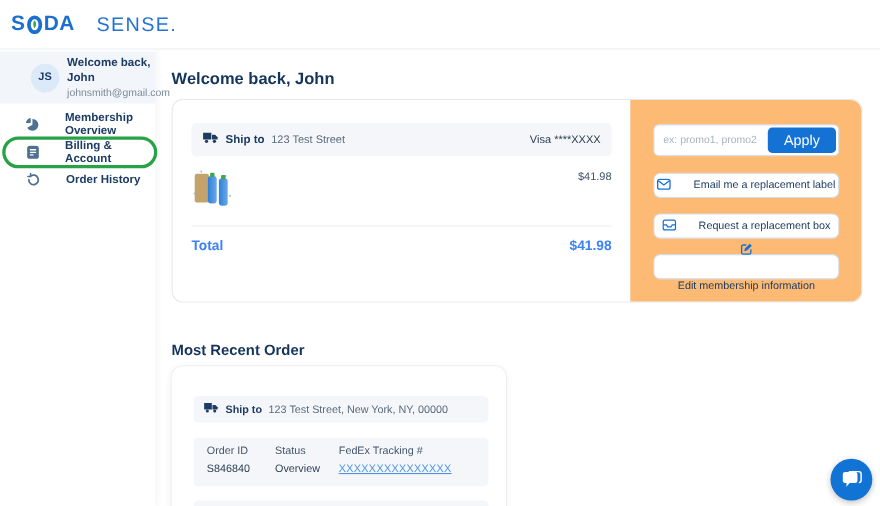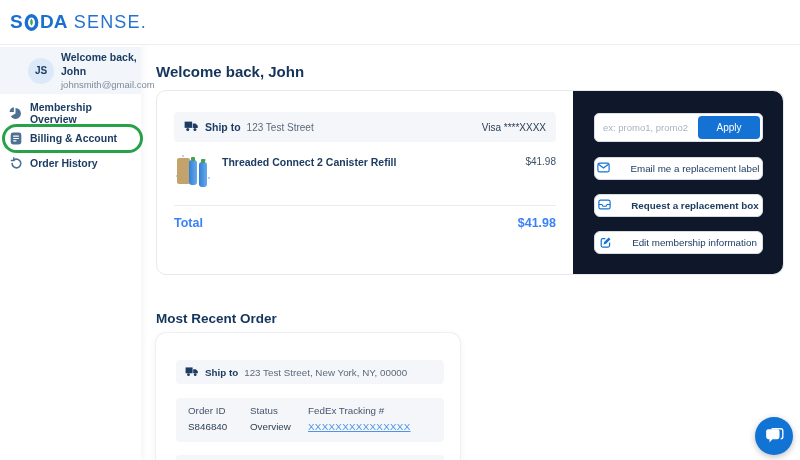--- a/index.html
+++ b/index.html
@@ -6,35 +6,35 @@
   html,body { width:800px; height:460px; }
   body { font-family:"Liberation Sans", sans-serif; background:#fff; }
   .screen { position:relative; width:800px; height:460px; overflow:hidden; background:#fff; }
 
   
   .topbar { position:absolute; top:0; left:0; right:0; height:45px; background:#fff;
             border-bottom:1px solid #ECEEF1; display:flex; align-items:center;
             justify-content:space-between; padding:0 12px 0 10px; z-index:6; }
   .logo { display:flex; align-items:center; color:#1B6FD0; font-size:19px; font-weight:800; letter-spacing:.2px; }
   .logo .o-icon { margin:0 1px; display:inline-flex; }
-  .logo .light { font-weight:400; letter-spacing:1.2px; margin-left:6px; color:#2473CE; font-size:18px; }
+  .logo .light { font-weight:400; letter-spacing:1.2px; margin-left:20px; color:#2473CE; font-size:18px; }
   .logout { background:#E8F1FC; color:#1D3C63; border:none; border-radius:4px;
             font-size:10.5px; padding:6px 14px; cursor:pointer; font-family:inherit; }
 
   
   .sidebar { position:absolute; top:45px; left:0; width:141px; bottom:0; background:#fff;
              box-shadow:2px 0 6px rgba(20,40,80,.05); z-index:5; }
   .user { position:absolute; top:2px; left:0; right:0; height:47px; background:#F2F5F9;
           display:flex; align-items:center; gap:7px; padding:0 8px; }
   .avatar { width:26px; height:26px; min-width:26px; border-radius:50%; background:#DCE9F9;
             color:#1D3C63; font-size:10px; font-weight:bold; display:flex; align-items:center; justify-content:center;margin-left:20px; }
   .user-name { font-size:10.5px; font-weight:bold; color:#1D3C63; line-height:1.25; }
   .user-email { font-size:9.5px; color:#7E8B99; margin-top:1px; }
   .nav-item { position:absolute; left:0; width:100%; height:22px; display:flex; align-items:center;
-              gap:7px; padding-left:9px; font-size:10.5px; font-weight:bold; color:#1D3C63; cursor:pointer; }
+              gap:23px; padding-left:23px; font-size:10.5px; font-weight:bold; color:#1D3C63; cursor:pointer; }
   .nav-item .ic { display:inline-flex; width:14px; justify-content:center; }
   .green-ring { position:absolute; top:79px; left:2px; width:141px; height:29px;
                 border:3px solid #27A249; border-radius:15px; pointer-events:none; }
 
   
   .main { position:absolute; left:156px; top:45px; right:0; bottom:0; background:#fff; }
   .page-title { position:absolute; top:18px; left:0; font-size:15px; font-weight:bold; color:#15345B; }
 
   .summary-card { position:absolute; top:45px; left:0; width:628px; height:185px;
                   border:1px solid #E6E9ED; border-radius:10px; background:#fff; }
@@ -53,33 +53,33 @@
   .thumb .c1 { left:15px; top:9px; }
   .thumb .c2 { left:25px; top:11px; }
   .thumb .dot { position:absolute; width:2px; height:2px; border-radius:50%; background:#9CC4F0;
                 box-shadow:4px -6px 0 #9CC4F0, 26px -2px 0 #9CC4F0, 30px 16px 0 #9CC4F0, -2px 14px 0 #9CC4F0; left:4px; top:10px; }
   .pname { margin-left:10px; font-size:10.5px; font-weight:bold; color:#1D3C63; padding-top:5px; }
   .pprice { margin-left:auto; font-size:10px; color:#3E5168; padding-top:5px; }
   .divider { position:absolute; top:114px; left:17px; right:17px; height:1px; background:#E8EBEF; }
   .total-row { position:absolute; top:125px; left:17px; right:17px; display:flex;
                justify-content:space-between; font-size:12.5px; font-weight:bold; color:#3b82f6; }
 
-  .summary-right { position:absolute; left:416px; top:0; right:0; bottom:0; background:#0f172a;
+  .summary-right { position:absolute; left:416px; top:0; right:0; bottom:0; background:#fdba74;
                    border-radius:0 10px 10px 0; }
   .promo-box { position:absolute; top:22px; left:21px; width:169px; height:29px; background:#fff;
                border:1px solid #D9DEE4; border-radius:5px; display:flex; align-items:center; padding:2px; }
   .promo-box input { flex:1; min-width:0; border:none; outline:none; background:transparent;
                      font-size:9.5px; color:#333; padding:0 6px; font-family:inherit; }
   .promo-box input::placeholder { color:#A9B3BF; }
   .apply { width:62px; height:23px; min-width:62px; background:#1472D4; color:#fff; border:none;
-           border-radius:4px; font-size:10px; cursor:pointer; font-family:inherit; }
+           border-radius:4px; font-size:13px; cursor:pointer; font-family:inherit; }
   .action-btn { position:absolute; left:21px; width:169px; height:23px; background:#fff;
                 border:1px solid #D7DCE2; border-radius:6px; display:flex; align-items:center;
                 justify-content:center; gap:20px; font-size:9.8px; color:#1D3C63; cursor:pointer; font-family:inherit; }
-  .ab1 { top:66px; } .ab2 { top:103px;font-weight:bold; } .ab3 { top:140px; }
+  .ab1 { top:66px; } .ab2 { top:103px; } .ab3 { top:140px;flex-direction:column; }
 
   .recent-title { position:absolute; top:266px; left:0; font-size:13.5px; font-weight:bold; color:#15345B; }
   .recent-card { position:absolute; top:288px; left:0; width:304px; height:210px; background:#fff;
                  border-radius:10px; box-shadow:0 0 0 1px #EDEFF2, 0 2px 8px rgba(20,40,80,.06); }
   .ship-bar2 { position:absolute; top:27px; left:20px; right:16px; height:24px; background:#F4F6F9;
                border-radius:4px; display:flex; align-items:center; gap:6px; padding:0 9px; }
   .ship-bar2 .ship-label, .ship-bar2 .ship-addr { font-size:9.8px; }
   .order-table { position:absolute; top:65px; left:20px; right:16px; height:44px; background:#F4F6F9;
                  border-radius:4px; padding:7px 0 0 12px; display:grid;
                  grid-template-columns:62px 58px auto; row-gap:5px; font-size:9.8px; align-content:start; }
@@ -167,21 +167,20 @@
           <span class="ship-addr">123 Test Street</span>
           <span class="payment">Visa ****XXXX</span>
         </div>
         <div class="product-row">
           <div class="thumb">
             <span class="dot"></span>
               <span class="crate"></span>
               <span class="cyl c1"></span>
               <span class="cyl c2"></span>
           </div>
-          <div class="pname">Threaded Connect 2 Canister Refill</div>
           <div class="pprice">$41.98</div>
         </div>
         <div class="divider"></div>
         <div class="total-row">
           <span>Total</span>
           <span>$41.98</span>
         </div>
       </div>
 
       <div class="summary-right">

